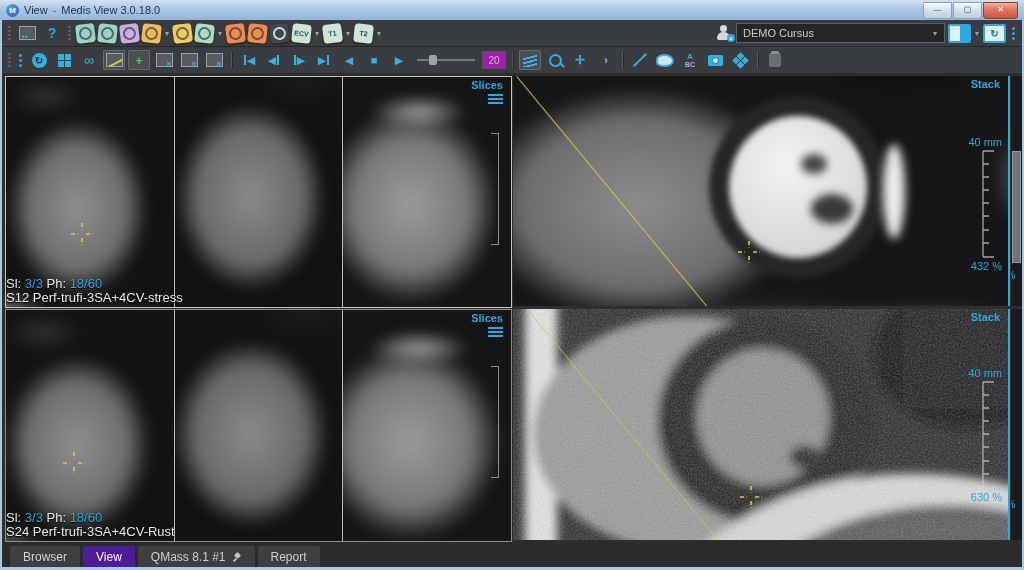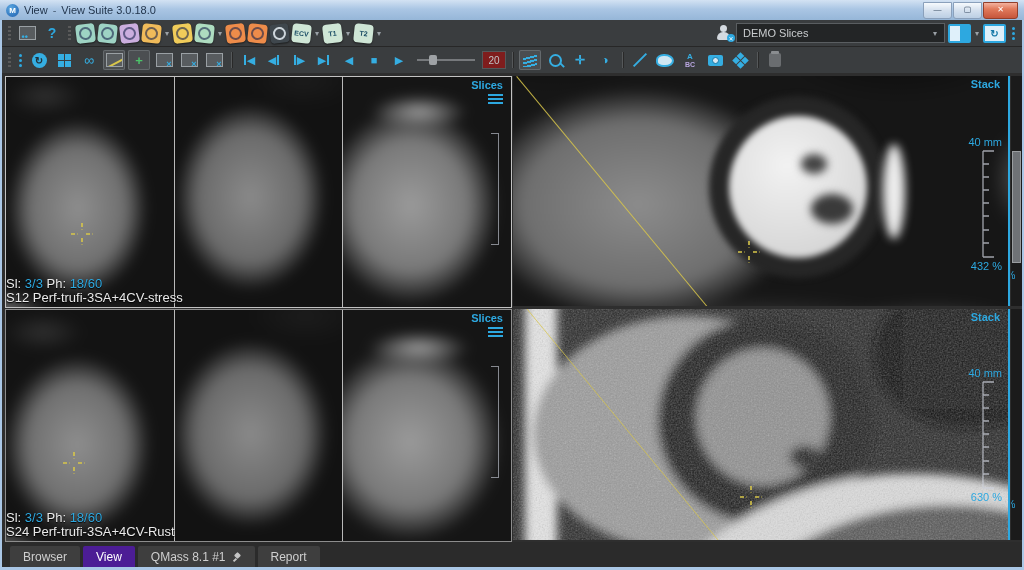--- a/index.html
+++ b/index.html
@@ -62,21 +62,21 @@
   .ic-clip{width:12px;height:14px;background:#6a6d70;border-radius:2px;position:relative;}
   .ic-clip::after{content:"";position:absolute;left:2px;top:-2px;width:8px;height:3px;background:#8a8d90;border-radius:1px;}
   .ic-stack{width:14px;height:14px;background:
      linear-gradient(-15deg,transparent 0,transparent 2px,#35aee2 2px,#35aee2 4px,transparent 4px,transparent 6px,#35aee2 6px,#35aee2 8px,transparent 8px,transparent 10px,#35aee2 10px,#35aee2 12px,transparent 12px);}
   .ic-home{width:15px;height:15px;border-radius:50%;background:#35aee2;color:#21313a;font-size:10px;display:flex;align-items:center;justify-content:center;font-weight:bold;}
   .navg{font-size:11px;color:#35aee2;display:flex;align-items:center;}
   .navg .bar{width:2px;height:10px;background:#35aee2;margin:0 1px;}
   .slider{width:58px;height:14px;position:relative;margin:0 4px;}
   .slider .track{position:absolute;left:0;right:0;top:6px;height:2px;background:#76797c;}
   .slider .knob{position:absolute;left:12px;top:2px;width:8px;height:10px;background:#9ea2a5;border-radius:2px;}
-  .framebox{width:22px;height:16px;background:#7f1d1d;border:1px solid #55585a;color:#bfc3c6;font-size:10px;display:flex;align-items:center;justify-content:center;}
+  .framebox{width:22px;height:16px;background:#a21caf;border:1px solid #55585a;color:#bfc3c6;font-size:10px;display:flex;align-items:center;justify-content:center;}
   
   .content{position:absolute;top:53px;left:0;right:0;bottom:28px;background:#2e2e2e;}
   .vp{position:absolute;background:#404040;overflow:hidden;text-decoration:underline;}
   .vp.tl{left:3px;top:3px;width:505px;height:230px;border:1px solid #c2c2c2;}
   .vp.tr{left:511px;top:3px;width:495px;height:230px;border-right:2px solid #2da8e0;}
   .vp.bl{left:3px;top:236px;width:505px;height:231px;border:1px solid #8d8d8d;}
   .vp.br{left:511px;top:236px;width:495px;height:231px;border-right:2px solid #2da8e0;}
   .sliver{position:absolute;left:1009px;width:11px;background:#1b1b1b;overflow:hidden;}
   .sliver.s1{top:3px;height:230px;} .sliver.s2{top:236px;height:231px;}
   .sliver .cut{position:absolute;color:#2da8e0;font-size:10px;white-space:nowrap;}
@@ -135,21 +135,21 @@
 </style>
 </head>
 <body>
 
 <div id="win">
 
   <div class="titlebar">
     <div class="logo">M</div>
     <span class="tb-title">View</span>
     <span class="tb-sep">-</span>
-    <span class="tb-title">View Suite 3.0.18.0</span>
+    <span class="tb-title">Medis View 3.0.18.0</span>
     <div class="winbtns">
       <div class="wbtn">—</div>
       <div class="wbtn">▢</div>
       <div class="wbtn close">✕</div>
     </div>
   </div>
 
   <div class="appbody">
 
     <div class="trow">
@@ -205,21 +205,21 @@
       <span class="caret">▾</span>
 
       <div class="spacer"></div>
 
       <div class="usericon">
         <span class="head"></span>
         <span class="bodyp"></span>
         <span class="badge">✕</span>
       </div>
       <div class="combo">
-        <span>DEMO Slices</span>
+        <span>DEMO Cursus</span>
         <span class="caret">▾</span>
       </div>
       <div class="scrbtn">
           <span class="half"></span>
         </div>
       <span class="caret">▾</span>
       <div class="scrbtn">
           <span class="rot">↻</span>
         </div>
       <div class="kebab">

